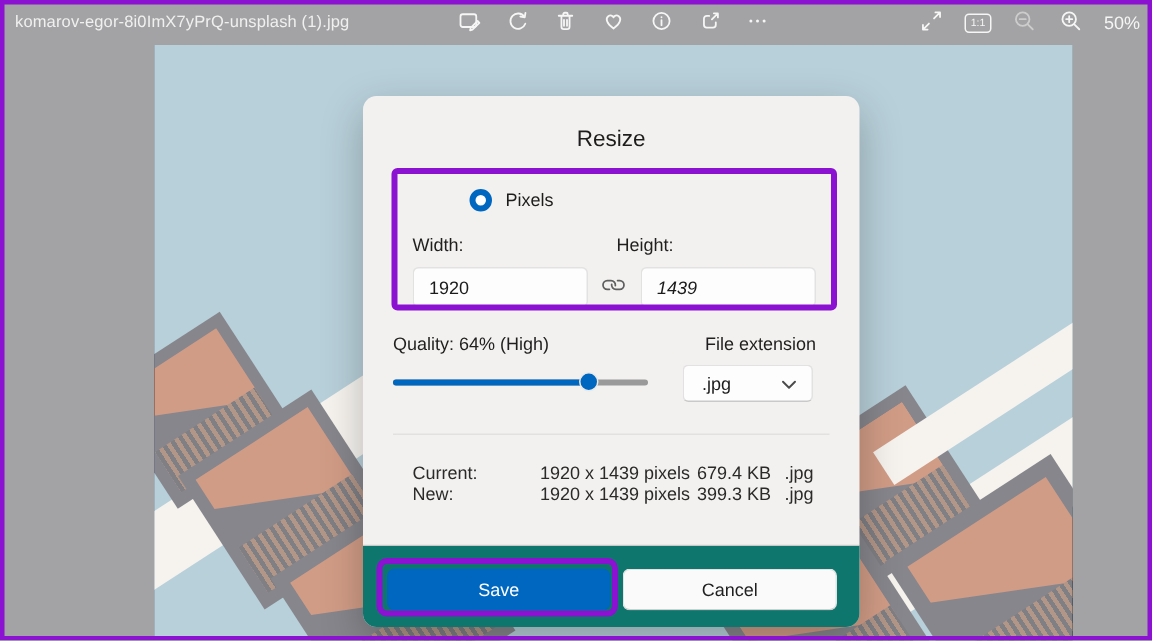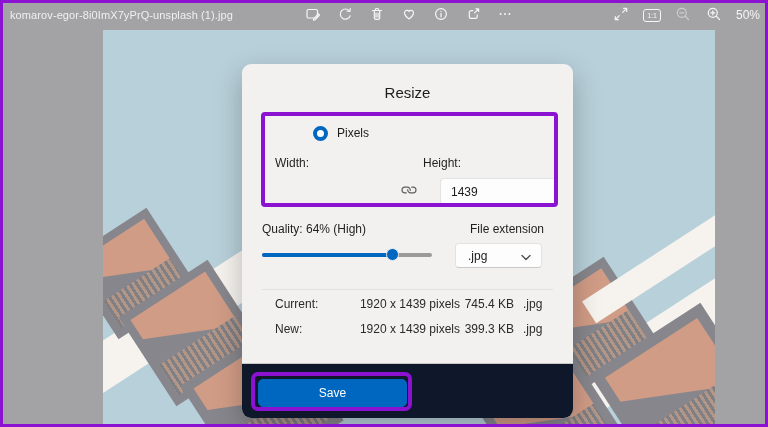--- a/index.html
+++ b/index.html
@@ -55,21 +55,21 @@
   .dropdown svg{ stroke:#4b4b4b; fill:none; stroke-width:1.3; stroke-linecap:round; stroke-linejoin:round; }
 
   .divider{ position:absolute; left:20px; top:225px; width:291px; height:1px; background:#e2e1e0; }
 
   .sum-row{ position:absolute; left:0; width:100%; height:16px; font-size:12px; color:#2b2a29; }
   .sum-row .c-label{ position:absolute; left:33px; }
   .sum-row .c-dims{ position:absolute; left:110px; width:108px; text-align:right; }
   .sum-row .c-size{ position:absolute; left:222px; width:50px; text-align:right; }
   .sum-row .c-ext{ position:absolute; left:281px; }
 
-  .footer{ position:absolute; left:0; top:299px; width:100%; height:55px; background:#0f172a; border-top:1px solid #c9c8c7; border-radius:0 0 9px 9px; }
+  .footer{ position:absolute; left:0; top:299px; width:100%; height:55px; background:#0f766e; border-top:1px solid #c9c8c7; border-radius:0 0 9px 9px; }
   .btn{ position:absolute; top:15px; height:28px; border-radius:5px; font-size:12px; font-family:"Liberation Sans",sans-serif; cursor:pointer; }
   .btn-save{ left:16px; width:149px; background:#0067c0; color:#fff; border:1px solid #0067c0; }
   .btn-cancel{ left:173px; width:143px; background:#fafafa; color:#1f1f1f; border:1px solid #e3e3e3; border-bottom-color:#cfcfcf; }
 </style>
 </head>
 <body>
 
 <div class="screen">
 
   <div class="toolbar">
@@ -176,62 +176,64 @@
 
   <div class="dialog">
     <div class="dlg-title">Resize</div>
 
     <div class="radio-row" style="left:31px;margin-left:40px;">
       <span class="radio on"></span>
       <span class="rlabel">Pixels</span>
     </div>
 
     <span class="field-label" style="left:33px; top:92px;text-align:right;">Width:</span>
-    <span class="field-label" style="left:181px; top:92px;">Height:</span>
+    <span class="field-label" style="left:169px; top:92px;">Height:</span>
+    <input class="txt-input" style="left: 33px; top: 114px;" value="1920">
     <button class="link-btn">
         <span><svg width="14" height="14" viewBox="0 0 24 24">
             <path d="M10 13a5 5 0 0 0 7.54.54l3-3a5 5 0 0 0-7.07-7.07l-1.72 1.71"></path>
             <path d="M14 11a5 5 0 0 0-7.54-.54l-3 3a5 5 0 0 0 7.07 7.07l1.71-1.71"></path>
           </svg></span>
       </button>
-    <input class="txt-input" style="left: 198px; top: 114px;" value="1439">
+    <input class="txt-input" style="left: 185px; top: 114px; font-style: italic;" value="1439">
 
     <div class="annotation ann-size"></div>
 
     <span class="field-label" style="left:20px; top:158px;">Quality: 64% (High)</span>
     <div class="slider">
       <div class="track"></div>
       <div class="fill"></div>
       <div class="thumb"></div>
     </div>
 
     <span class="field-label" style="left:228px; top:158px;">File extension</span>
     <div class="dropdown">
       <span class="dval">.jpg</span>
       <span><svg width="10" height="7" viewBox="0 0 10 7">
             <path d="M1 1.5l4 4 4-4"></path>
           </svg></span>
     </div>
 
     <div class="divider"></div>
 
-    <div class="sum-row" style="top:233px;padding-left:39px;">
+    <div class="sum-row" style="top:244px;padding-left:39px;">
       <span class="c-label">Current:</span>
       <span class="c-dims">1920 x 1439 pixels</span>
-      <span class="c-size">745.4 KB</span>
+      <span class="c-size">679.4 KB</span>
       <span class="c-ext">.jpg</span>
     </div>
     <div class="sum-row" style="top:258px;">
       <span class="c-label">New:</span>
       <span class="c-dims">1920 x 1439 pixels</span>
       <span class="c-size">399.3 KB</span>
       <span class="c-ext">.jpg</span>
     </div>
 
     <div class="footer">
       <button class="btn btn-save">Save</button>
+      <button class="btn btn-cancel">Cancel</button>
     </div>
 
     <div class="annotation ann-save"></div>
   </div>
 
   <div class="frame"></div>
 </div>
 
 </body></html>

